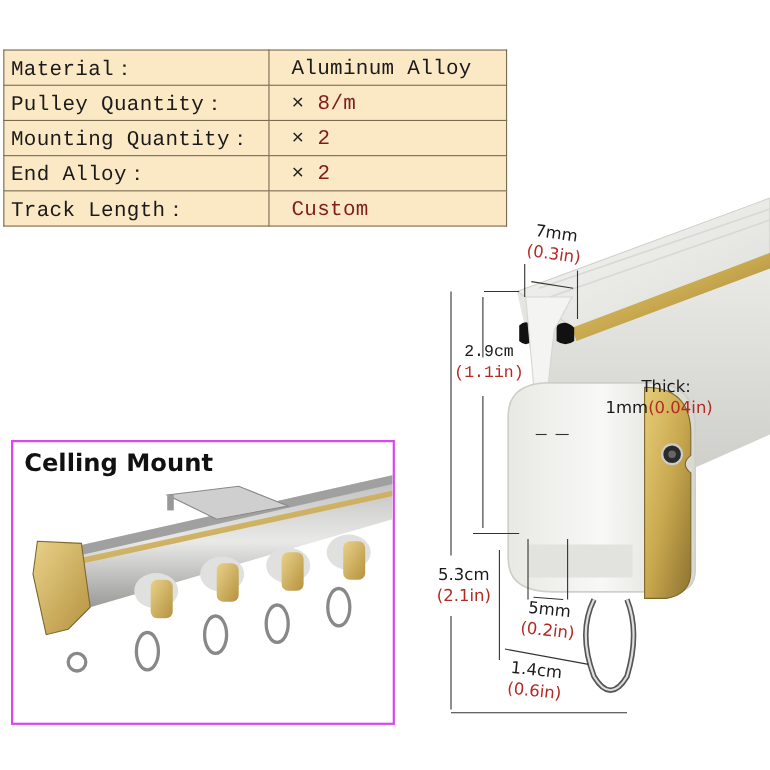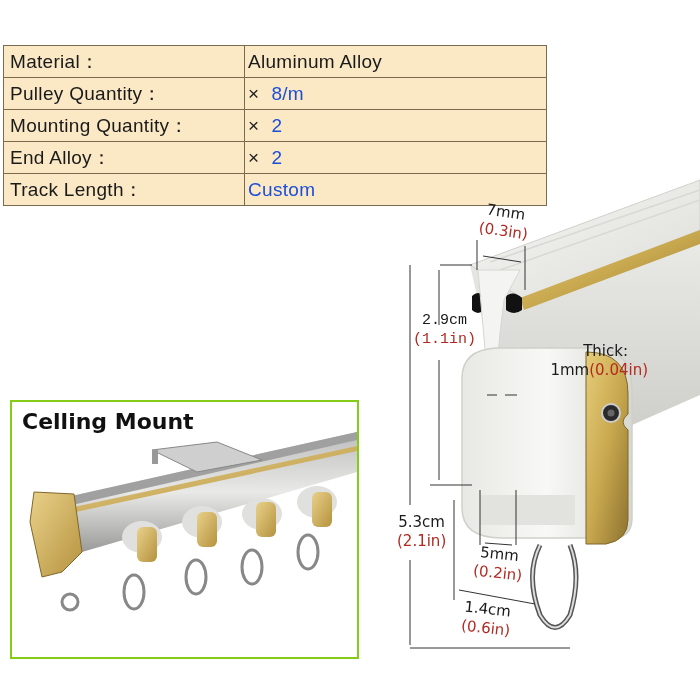--- a/index.html
+++ b/index.html
@@ -1,26 +1,26 @@
 <!DOCTYPE html>
 <html><head>
 <meta charset="utf-8">
 <style>
   html, body { margin: 0; padding: 0; }
   body { width: 700px; height: 700px; background: #ffffff; position: relative; overflow: hidden; font-family: "DejaVu Sans", sans-serif; }
-  .spec-table { position: absolute; left: 3px; top: 45px; width: 544px; border-collapse: collapse; background: #fbe9c6; font-family: Liberation Sans, sans-serif; }
+  .spec-table { position: absolute; left: 3px; top: 45px; width: 458px; border-collapse: collapse; background: #fbe9c6; font-family: Liberation Mono, monospace; }
   .spec-table td { border: 1.5px solid #7a6a50; height: 31px; padding: 0 6px; font-size: 19px; color: #1a1a1a; letter-spacing: 0.3px; }
   .spec-table td.label { width: 228px; }
-  .spec-table td.value { padding-left: 3px; }
-  .red { color: #1d4ed8; }
+  .spec-table td.value { padding-left: 20px; }
+  .red { color: #7f1d1d; }
   .times { color: #222; margin-right: 12px; }
   .canvas { position: absolute; left: 0; top: 0; }
   .dim { position: absolute; font-size: 15px; color: #1a1a1a; line-height: 19px; text-align: center; }
   .dim .r { color: #b32a22; display: block; }
-  .mount-box { position: absolute; left: 10px; top: 400px; width: 345px; height: 255px; border: 2px solid #84cc16; background: #fff; overflow: hidden; }
+  .mount-box { position: absolute; left: 10px; top: 400px; width: 345px; height: 255px; border: 2px solid #d946ef; background: #fff; overflow: hidden; }
   .mount-title { position: absolute; left: 10px; top: 7px; font-size: 22px; font-weight: bold; color: #111; font-family: "DejaVu Sans", sans-serif; }
 </style>
 </head>
 <body>
 
 <table class="spec-table">
   <tbody>
       <tr>
     <td class="label">Material：</td>
     <td class="value"><span>Aluminum Alloy</span></td>

